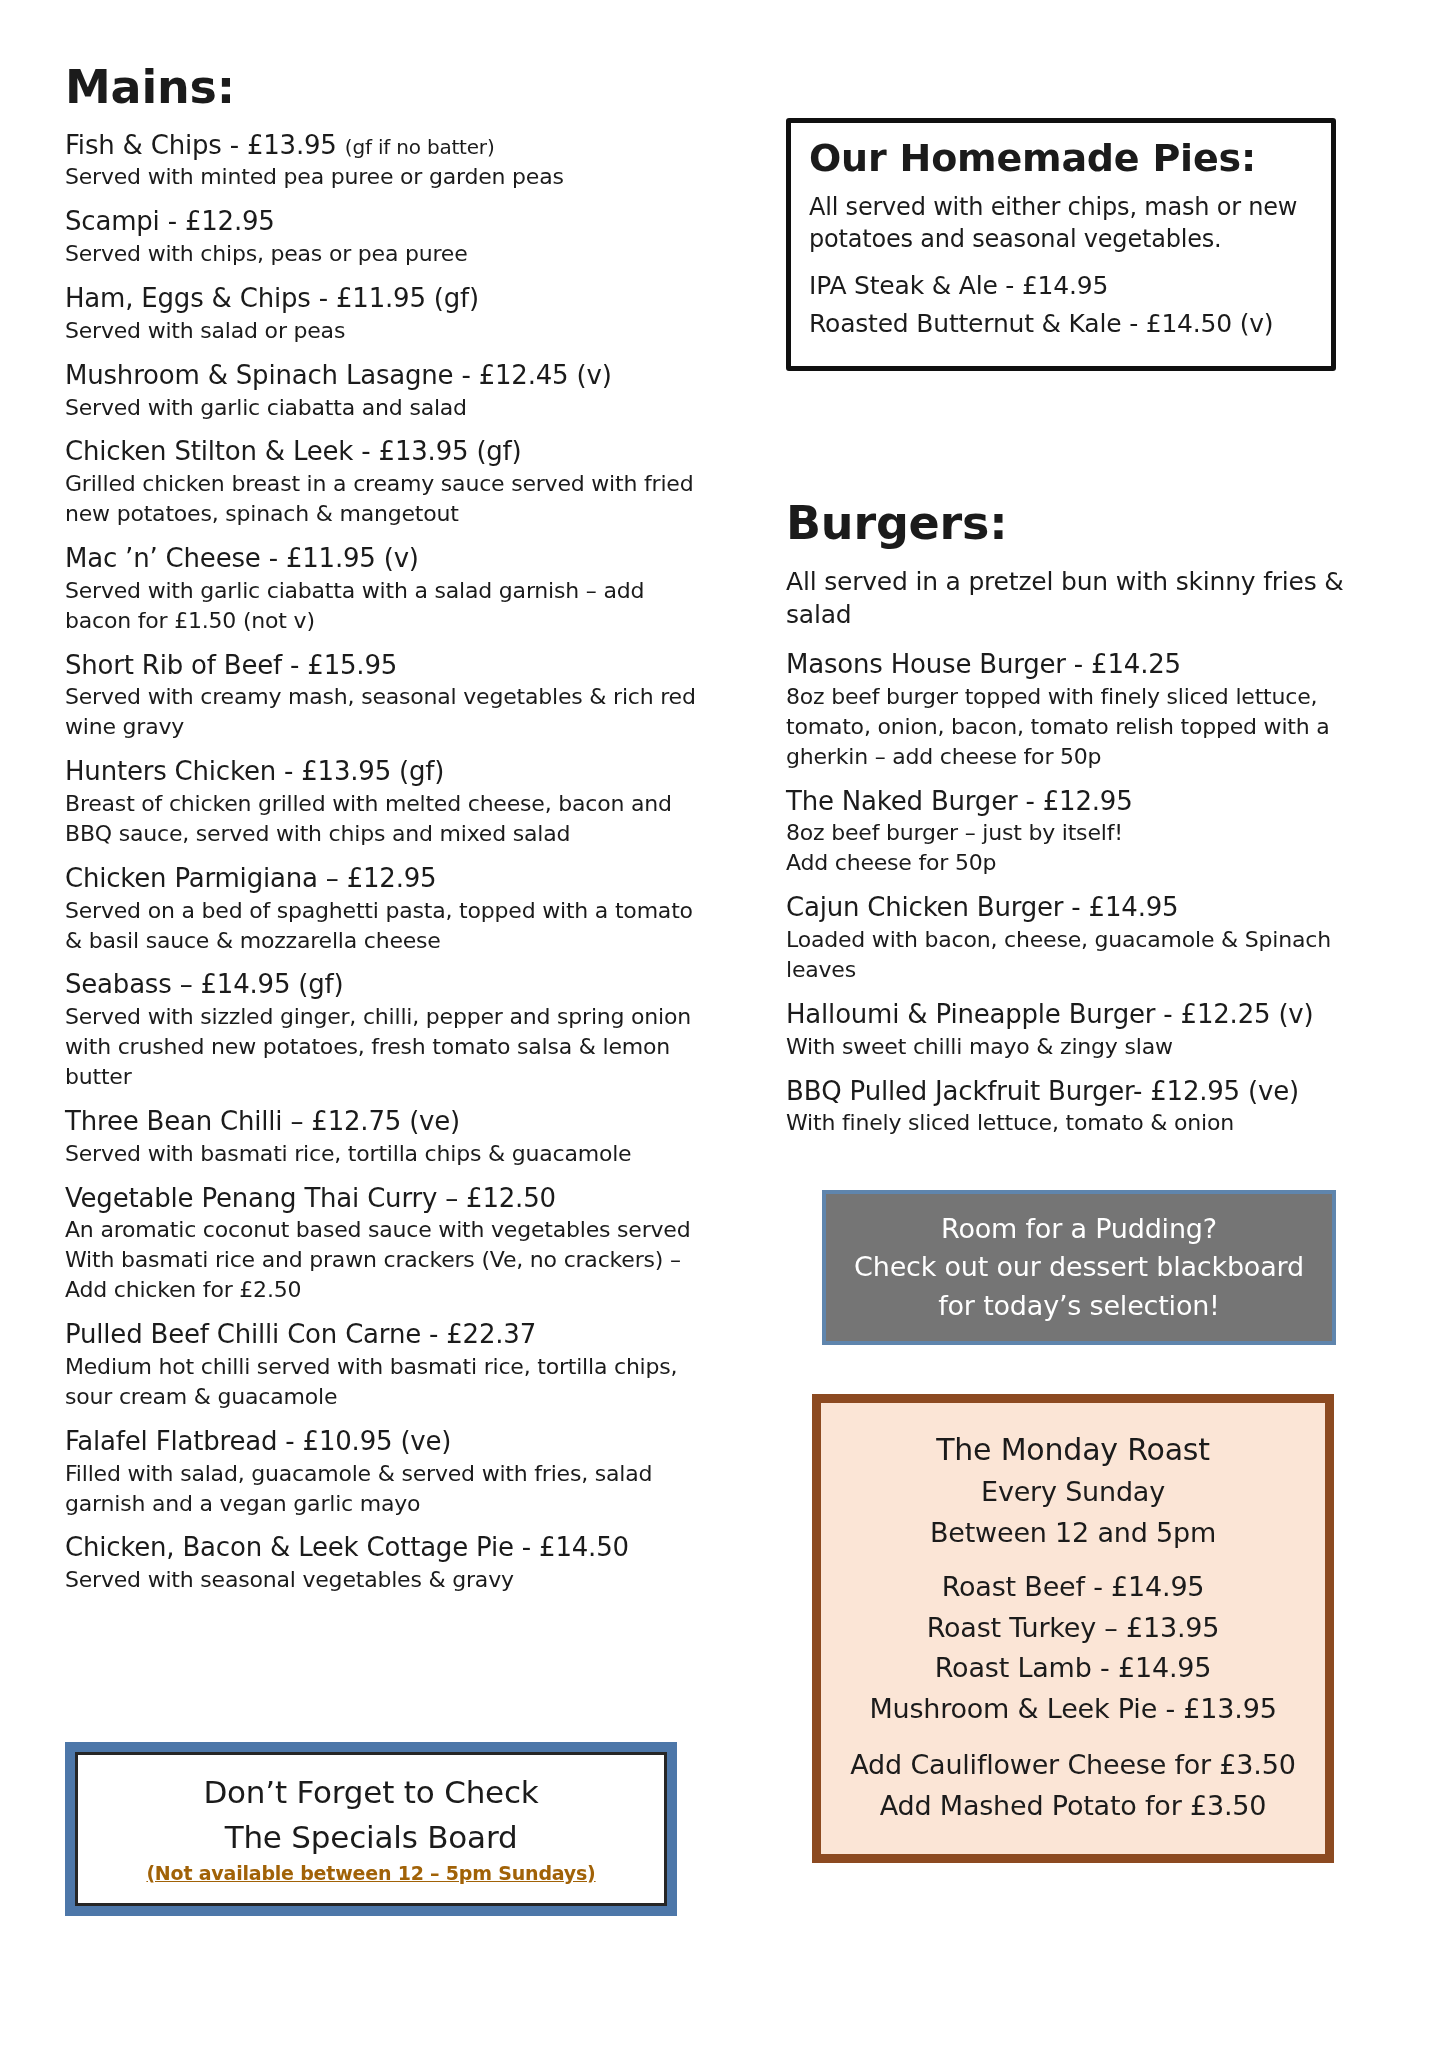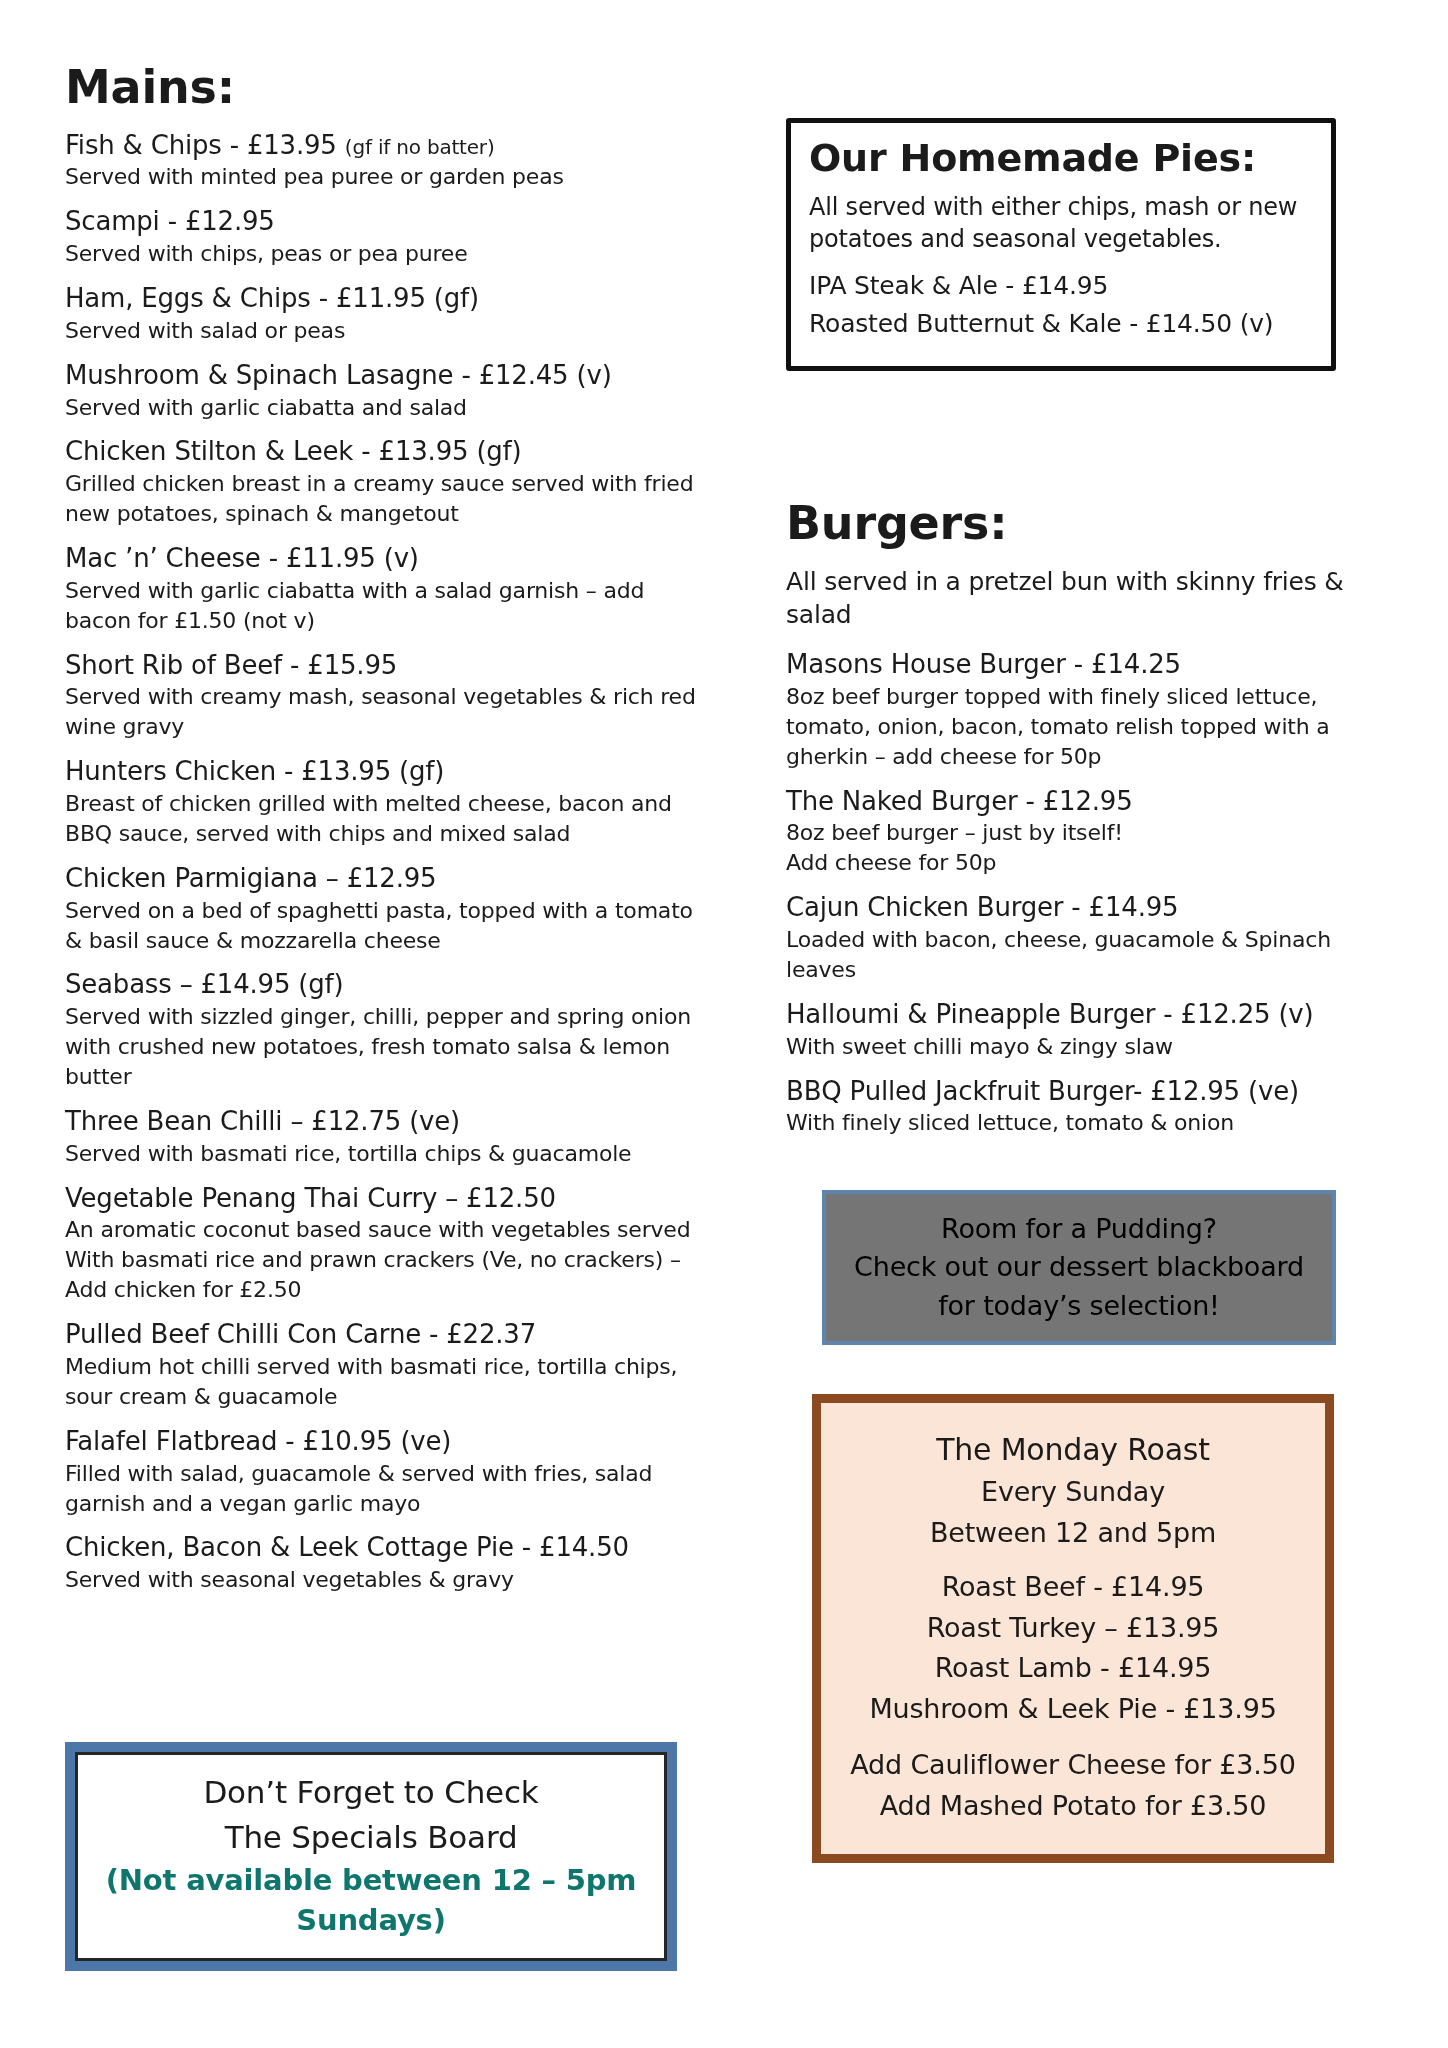--- a/index.html
+++ b/index.html
@@ -25,21 +25,21 @@
   .pies-sub { font-size:24px; line-height:1.35; margin-bottom:12px; }
   .pies-item { font-size:25px; line-height:1.5; }
 
   
   .burgers { position:absolute; left:786px; top:450px; width:582px;margin-top:48px; }
   .section-sub { font-size:25px; line-height:1.35; margin:0 0 16px 0; }
 
   
   .pudding-box {
     position:absolute; left:822px; top:1190px; width:514px; box-sizing:border-box;
-    background:#757575; border:4px solid #5f85ad; color:#000000; text-align:center;
+    background:#757575; border:4px solid #5f85ad; color:#ffffff; text-align:center;
     padding:16px 6px; font-size:27px; line-height:1.42;
   }
 
   
   .roast-box {
     position:absolute; left:812px; top:1394px; width:522px; box-sizing:border-box;
     background:#fbe5d6; border:9px solid #8c4a21; text-align:center;
     padding:24px 8px 28px;
   }
   .roast-title { font-size:30px; line-height:1.5; }
@@ -47,21 +47,21 @@
   .roast-items { margin-top:14px; }
   .roast-addons { margin-top:16px; }
 
   
   .specials-box {
     position:absolute; left:65px; top:1742px; width:612px; box-sizing:border-box;
     border:10px solid #4d77a9; box-shadow:inset 0 0 0 3px #262626;
     text-align:center; padding:18px 8px 20px; background:#ffffff;
   }
   .specials-line { font-size:31px; line-height:1.45; }
-  .specials-note { font-size:29px; line-height:1.4; color:#0f766e; font-weight:bold; }
+  .specials-note { font-size:19px; line-height:1.4; color:#a16207; font-weight:bold;text-decoration:underline; }
 </style>
 </head>
 <body>
 
 <div class="page">
 
   <div class="col-left">
     <div class="section-title">Mains:</div>
 
     <div class="item">

